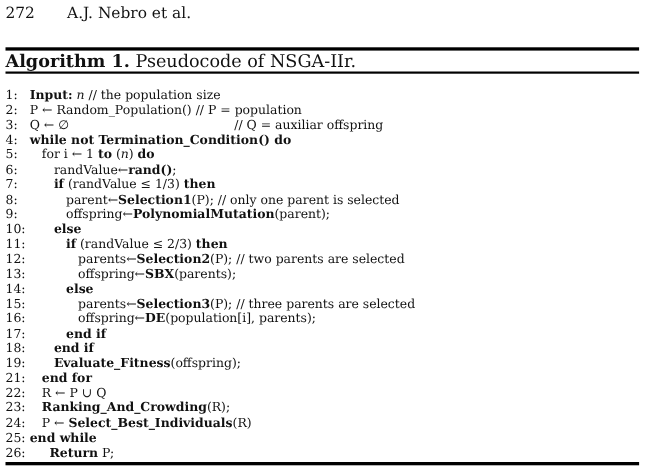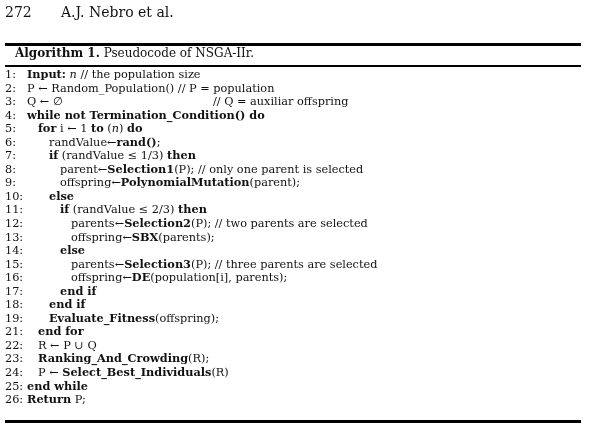--- a/index.html
+++ b/index.html
@@ -4,23 +4,23 @@
 <style>
   html, body { margin: 0; padding: 0; background: #ffffff; }
   body { width: 604px; height: 432px; position: relative; overflow: hidden;
          font-family: "DejaVu Serif", "Liberation Serif", serif; color: #111; }
   .header { position: absolute; left: 5px; top: 4px; font-size: 14px; }
   .header .page { display: inline-block; width: 56px; }
   .rule { position: absolute; left: 5px; width: 576px; background: #000; }
   .rule.top { top: 43px; height: 3px; }
   .rule.mid { top: 65px; height: 2px; }
   .rule.bot { top: 420px; height: 3px; }
-  .caption { position: absolute; left: 15px; top: 46px; font-size: 12px; }
+  .caption { position: absolute; left: 5px; top: 46px; font-size: 16px; }
   .caption b { font-weight: bold; }
-  .algo { position: absolute; left: 5px; top: 68px; width: 576px; font-size: 11.3px; }
+  .algo { position: absolute; left: 5px; top: 80px; width: 576px; font-size: 11.3px; }
   .line { height: 13.55px; line-height: 13.55px; white-space: pre; position: relative; }
   .ln { display: inline-block; width: 22px; text-align: left; }
   .cmt-abs { position: absolute; left: 208px; }
 </style>
 </head>
 <body>
 
 <div class="header">
   <span class="page">272</span><span>A.J. Nebro et al.</span>
 </div>
@@ -30,36 +30,36 @@
   <b>Algorithm 1.</b>
   <span>Pseudocode of NSGA-IIr.</span>
 </div>
 <div class="rule mid"></div>
 
 <div class="algo" id="algo">
     <div class="line"><span class="ln">1:</span><span style="padding-left: 0px;"><span style="font-weight: bold;">Input:</span><span style="font-style: italic;"> n</span><span> // the population size</span></span></div>
     <div class="line"><span class="ln">2:</span><span style="padding-left: 0px;"><span>P ← </span><span style="font-weight: normal;">Random_Population()</span><span> // P = population</span></span></div>
     <div class="line"><span class="ln">3:</span><span style="padding-left: 0px;"><span>Q ← ∅</span></span><span class="cmt-abs">// Q = auxiliar offspring</span></div>
     <div class="line"><span class="ln">4:</span><span style="padding-left: 0px;"><span style="font-weight: bold;">while not Termination_Condition() do</span></span></div>
-    <div class="line"><span class="ln">5:</span><span style="padding-left: 11px;"><span style="font-weight: bold;">for</span><span> i ← 1 </span><span style="font-weight: bold;">to</span><span> (</span><span style="font-style: italic;">n</span><span>) </span><span style="font-weight: bold;">do</span></span></div>
+    <div class="line"><span class="ln">5:</span><span style="padding-left: 11px;"><span style="font-weight: normal;">for</span><span> i ← 1 </span><span style="font-weight: bold;">to</span><span> (</span><span style="font-style: italic;">n</span><span>) </span><span style="font-weight: bold;">do</span></span></div>
     <div class="line"><span class="ln">6:</span><span style="padding-left: 22px;"><span>randValue←</span><span style="font-weight: bold;">rand()</span><span>;</span></span></div>
     <div class="line"><span class="ln">7:</span><span style="padding-left: 22px; text-align: center;"><span style="font-weight: bold;">if</span><span> (randValue ≤ 1/3) </span><span style="font-weight: bold;">then</span></span></div>
     <div class="line"><span class="ln">8:</span><span style="padding-left: 33px;"><span>parent←</span><span style="font-weight: bold;">Selection1</span><span>(P); // only one parent is selected</span></span></div>
     <div class="line"><span class="ln">9:</span><span style="padding-left: 33px;"><span>offspring←</span><span style="font-weight: bold;">PolynomialMutation</span><span>(parent);</span></span></div>
     <div class="line"><span class="ln">10:</span><span style="padding-left: 22px;"><span style="font-weight: bold;">else</span></span></div>
     <div class="line"><span class="ln">11:</span><span style="padding-left: 33px;"><span style="font-weight: bold;">if</span><span> (randValue ≤ 2/3) </span><span style="font-weight: bold;">then</span></span></div>
     <div class="line"><span class="ln">12:</span><span style="padding-left: 44px;"><span>parents←</span><span style="font-weight: bold;">Selection2</span><span>(P); // two parents are selected</span></span></div>
     <div class="line"><span class="ln">13:</span><span style="padding-left: 44px;"><span>offspring←</span><span style="font-weight: bold;">SBX</span><span>(parents);</span></span></div>
     <div class="line"><span class="ln">14:</span><span style="padding-left: 33px;"><span style="font-weight: bold;">else</span></span></div>
     <div class="line"><span class="ln">15:</span><span style="padding-left: 44px;"><span>parents←</span><span style="font-weight: bold;">Selection3</span><span>(P); // three parents are selected</span></span></div>
     <div class="line"><span class="ln">16:</span><span style="padding-left: 44px;"><span>offspring←</span><span style="font-weight: bold;">DE</span><span>(population[i], parents);</span></span></div>
     <div class="line"><span class="ln">17:</span><span style="padding-left: 33px;"><span style="font-weight: bold;">end if</span></span></div>
     <div class="line"><span class="ln">18:</span><span style="padding-left: 22px;"><span style="font-weight: bold;">end if</span></span></div>
     <div class="line"><span class="ln">19:</span><span style="padding-left: 22px;"><span style="font-weight: bold;">Evaluate_Fitness</span><span>(offspring);</span></span></div>
     <div class="line"><span class="ln">21:</span><span style="padding-left: 11px;"><span style="font-weight: bold;">end for</span></span></div>
     <div class="line"><span class="ln">22:</span><span style="padding-left: 11px;"><span>R ← P ∪ Q</span></span></div>
     <div class="line"><span class="ln">23:</span><span style="padding-left: 11px;"><span style="font-weight: bold;">Ranking_And_Crowding</span><span>(R);</span></span></div>
     <div class="line"><span class="ln">24:</span><span style="padding-left: 11px;"><span>P ← </span><span style="font-weight: bold;">Select_Best_Individuals</span><span>(R)</span></span></div>
     <div class="line"><span class="ln">25:</span><span style="padding-left: 0px;"><span style="font-weight: bold;">end while</span></span></div>
-    <div class="line"><span class="ln">26:</span><span style="padding-left: 0px;"><span style="font-weight: bold;">Return</span><span> P;</span></span></div>
+    <div class="line"><span class="ln">26:</span><span style="padding-left: 0px;"><span style="font-weight: bold; margin-left: 18px;">Return</span><span> P;</span></span></div>
   </div>
 
 <div class="rule bot"></div>
 
 </body></html>

